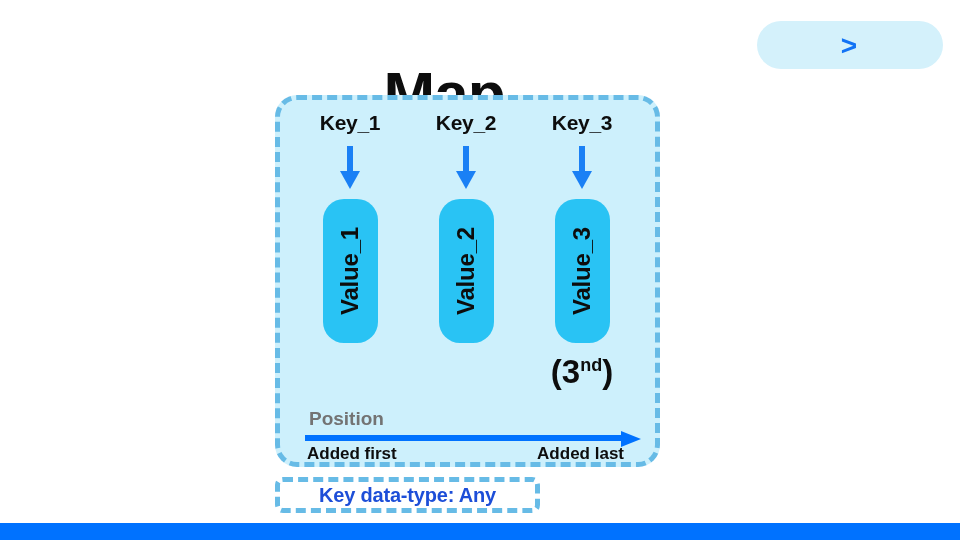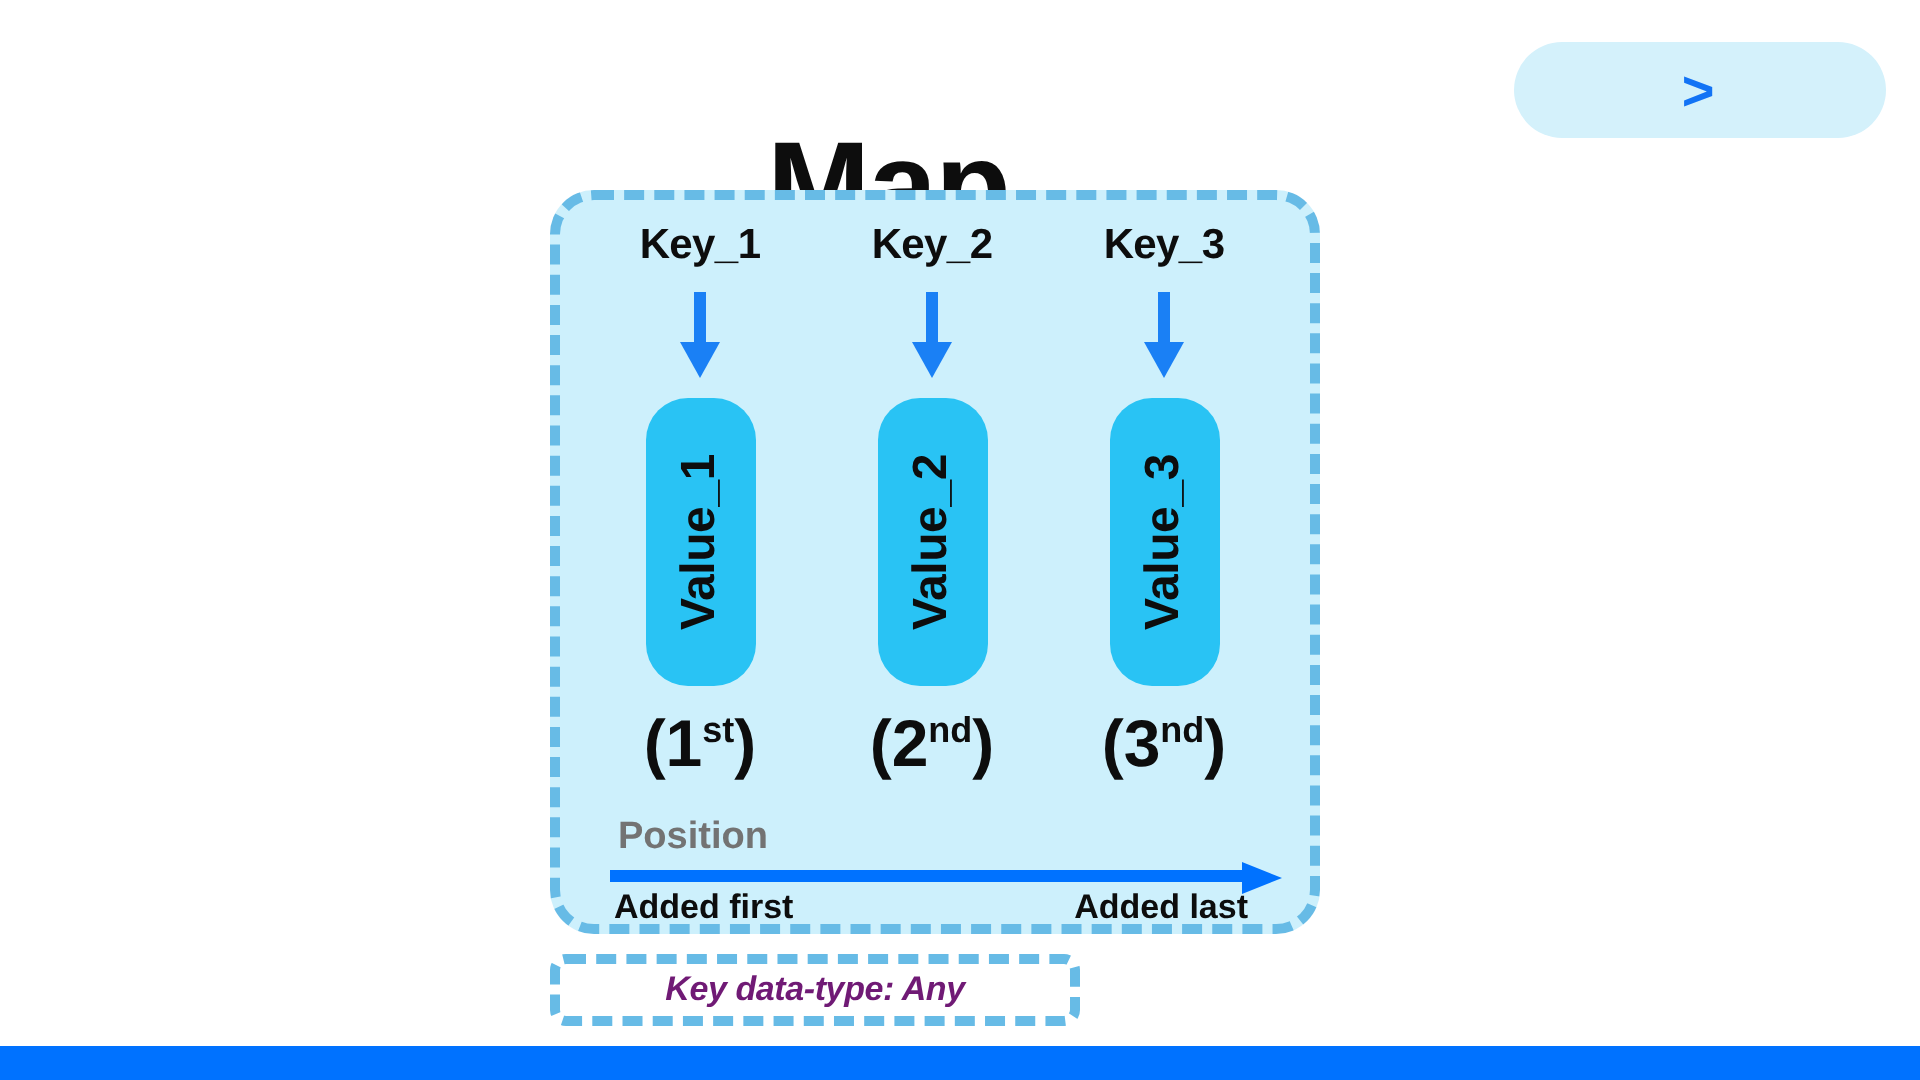--- a/index.html
+++ b/index.html
@@ -206,27 +206,26 @@
     height: 36px;
     box-sizing: border-box;
     background: #ffffff;
     border: 5px dashed #67bbe6;
     border-radius: 8px;
     display: flex;
     align-items: center;
     justify-content: center;
   }
   #key-type-note .note-text {
-    font-size: 17px;
-    font-weight: bold;
-    color: #701a75;
+    font-size: 20px;
+    font-weight: bold;
+    color: #1d4ed8;
     line-height: 22px;
     letter-spacing: -0.2px;
     white-space: nowrap;
-    font-style: italic;
   }
 
   
   #bottom-bar {
     position: absolute;
     left: 0;
     bottom: 0;
     width: 960px;
     height: 17px;
     background: #0072ff;
@@ -249,35 +248,33 @@
     <div class="key-label">Key_1</div>
     <span class="arrow-down">
       <svg width="24" height="44" viewBox="0 0 24 44">
         <rect x="9" y="0" width="6" height="28" fill="#1a80f5"></rect>
         <polygon points="2,25 22,25 12,43" fill="#1a80f5"></polygon>
       </svg>
     </span>
     <div class="value-box">
       <span class="value-text">Value_1</span>
     </div>
-    <div class="pos-label"><span>(1</span><sup>st</sup><span>)</span></div>
   </div>
 
   <div class="entry">
     <div class="key-label">Key_2</div>
     <span class="arrow-down">
       <svg width="24" height="44" viewBox="0 0 24 44">
         <rect x="9" y="0" width="6" height="28" fill="#1a80f5"></rect>
         <polygon points="2,25 22,25 12,43" fill="#1a80f5"></polygon>
       </svg>
     </span>
     <div class="value-box">
       <span class="value-text">Value_2</span>
     </div>
-    <div class="pos-label"><span>(2</span><sup>nd</sup><span>)</span></div>
   </div>
 
   <div class="entry">
     <div class="key-label">Key_3</div>
     <span class="arrow-down">
       <svg width="24" height="44" viewBox="0 0 24 44">
         <rect x="9" y="0" width="6" height="28" fill="#1a80f5"></rect>
         <polygon points="2,25 22,25 12,43" fill="#1a80f5"></polygon>
       </svg>
     </span>

